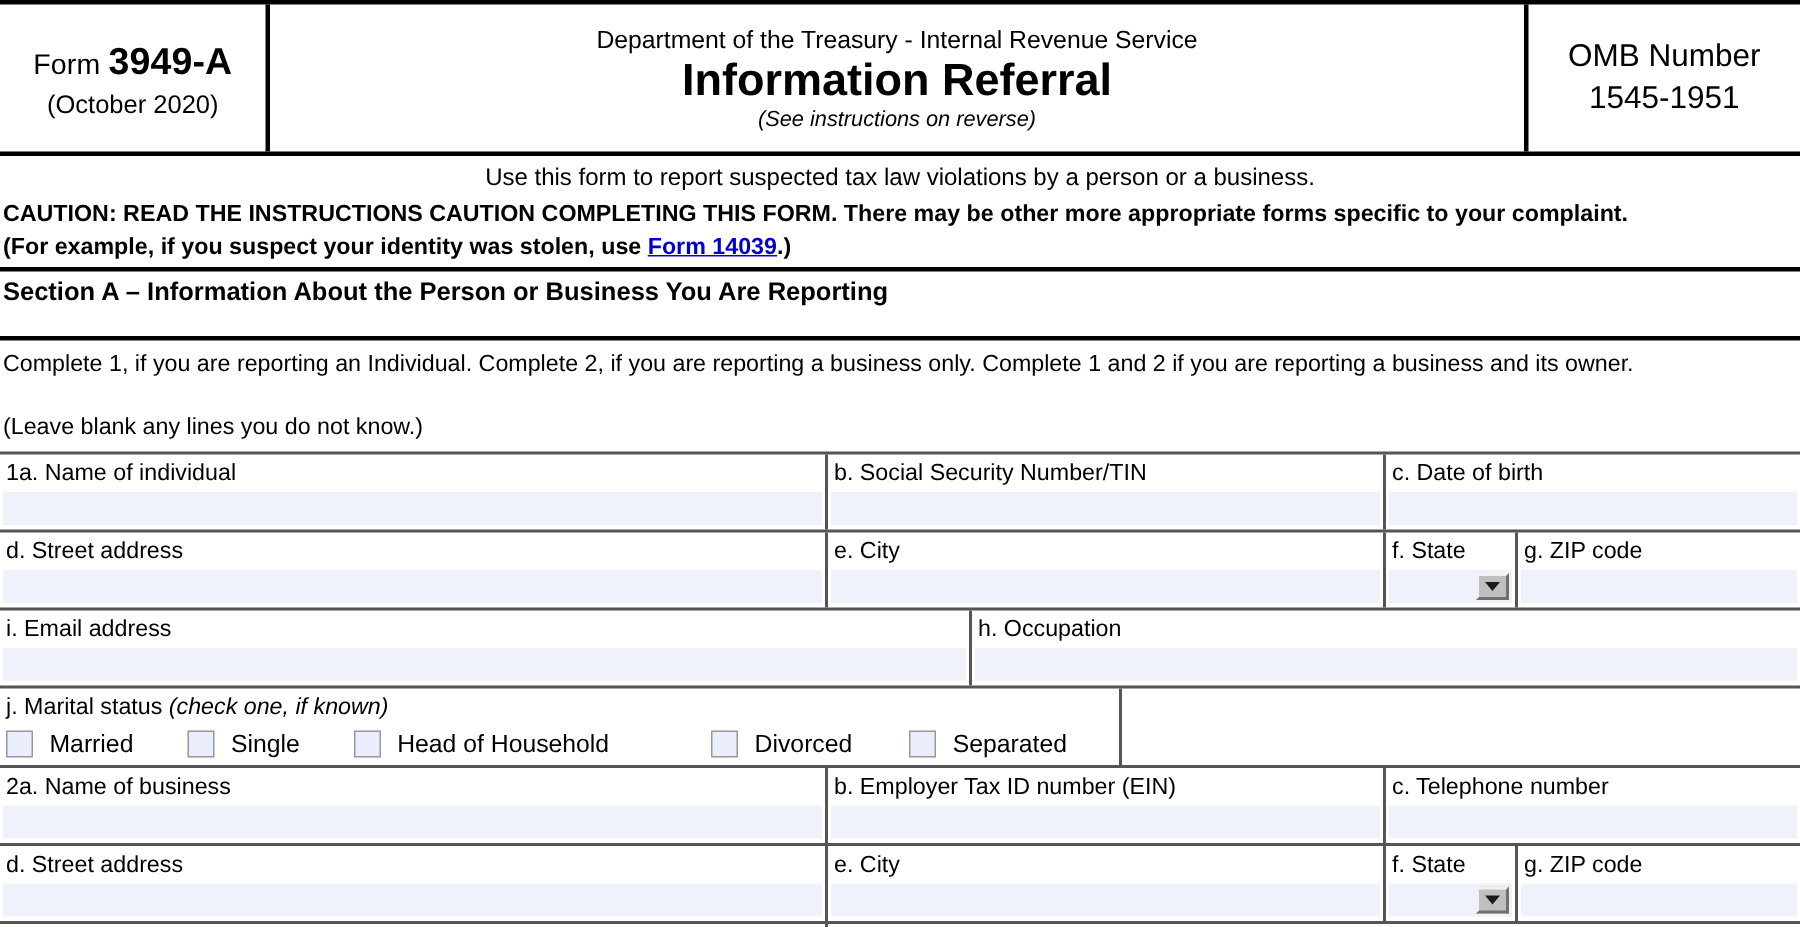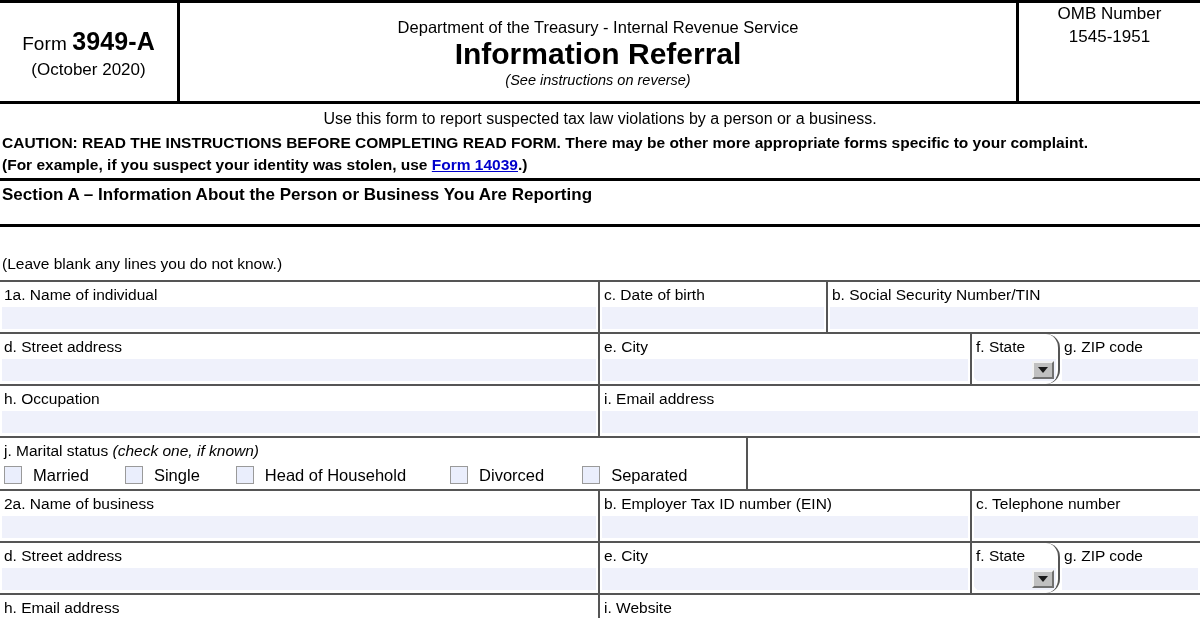--- a/index.html
+++ b/index.html
@@ -74,21 +74,22 @@
     font-style: italic;
     margin-top: 2px;
   }
   .hdr-right {
     width: 184px;
     border-left: 3px solid #000;
     box-sizing: border-box;
     display: flex;
     flex-direction: column;
     align-items: center;
-    font-size: 17px;
+    justify-content: center;
+    font-size: 21px;
     line-height: 1.35;
   }
 
   
   .notice {
     padding: 0 2px;
   }
   .notice-use {
     text-align: center;
     font-size: 16px;
@@ -162,24 +163,24 @@
     width: calc(100% - 4px);
     box-sizing: border-box;
     font-family: "Liberation Sans", sans-serif;
     font-size: 14px;
     padding: 0 3px;
     display: block;
   }
   .field-wrap { margin-top: auto; }
 
   
-  .c-wide  { width: 600px; }
+  .c-wide  { width: 552px; }
   .c-mid   { width: 372px; }
   .c-right { flex: 1; }
-  .c-state { width: 88px; border-radius: 14px; }
+  .c-state { width: 88px; }
   .c-zip   { flex: 1; }
 
   
   .state-inner {
     display: flex;
     align-items: center;
     justify-content: flex-end;
     background: #eff1fb;
     height: 22px;
     margin: 0 2px 3px 2px;
@@ -237,21 +238,21 @@
     cursor: pointer;
     flex: none;
   }
   .chk-label {
     margin-left: 11px;
     white-space: nowrap;
   }
   .g-married   { margin-left: 0px; }
   .g-single    { margin-left: 36px; }
   .g-hoh       { margin-left: 36px; }
-  .g-divorced  { margin-left: 44px; justify-content: center; }
+  .g-divorced  { margin-left: 68px; justify-content: center; }
   .g-separated { margin-left: 38px; }
 
   .spouse-cell {
     flex: 1;
     box-sizing: border-box;
     display: flex;
     flex-direction: column;
   }
 
   .h-52 { height: 52px; }
@@ -278,47 +279,48 @@
     </div>
     <div class="hdr-right">
       <div>OMB Number</div>
       <div>1545-1951</div>
     </div>
   </div>
 
   <div class="notice">
     <div class="notice-use">Use this form to report suspected tax law violations by a person or a business.</div>
     <div class="caution">
-      <div>CAUTION: READ THE INSTRUCTIONS BEFORE COMPLETING READ FORM. There may be other more appropriate forms specific to your complaint.</div>
+      <div>CAUTION: READ THE INSTRUCTIONS CAUTION COMPLETING THIS FORM. There may be other more appropriate forms specific to your complaint.</div>
       <div><span>(For example, if you suspect your identity was stolen, use </span><span class="lnk">Form 14039</span><span>.)</span></div>
     </div>
   </div>
 
   <div class="section-bar">Section A – Information About the Person or Business You Are Reporting</div>
   <div class="sec-instructions">
+    <div>Complete 1, if you are reporting an Individual. Complete 2, if you are reporting a business only. Complete 1 and 2 if you are reporting a business and its owner.</div>
     <div class="ital">(Leave blank any lines you do not know.)</div>
   </div>
 
   <div class="grid">
 
     <div class="row h-52">
       <div class="cell c-wide">
         <div class="lbl">1a. Name of individual</div>
         <div class="field-wrap">
           <input class="field" type="text" value="" style="">
         </div>
       </div>
+      <div class="cell c-mid">
+        <div class="lbl">b. Social Security Number/TIN</div>
+        <div class="field-wrap">
+          <input class="field" type="text" value="" style="">
+        </div>
+      </div>
       <div class="cell c-right">
         <div class="lbl">c. Date of birth</div>
-        <div class="field-wrap">
-          <input class="field" type="text" value="" style="">
-        </div>
-      </div>
-      <div class="cell c-mid">
-        <div class="lbl">b. Social Security Number/TIN</div>
         <div class="field-wrap">
           <input class="field" type="text" value="" style="">
         </div>
       </div>
     </div>
 
     <div class="row h-52">
       <div class="cell c-wide">
         <div class="lbl">d. Street address</div>
         <div class="field-wrap">
@@ -343,28 +345,28 @@
       </div>
       <div class="cell c-zip">
         <div class="lbl">g. ZIP code</div>
         <div class="field-wrap">
           <input class="field" type="text" value="" style="">
         </div>
       </div>
     </div>
 
     <div class="row h-52">
-      <div class="cell c-wide">
-        <div class="lbl">h. Occupation</div>
-        <div class="field-wrap">
-          <input class="field" type="text" value="" style="">
-        </div>
-      </div>
       <div class="cell c-right">
         <div class="lbl">i. Email address</div>
+        <div class="field-wrap">
+          <input class="field" type="text" value="" style="">
+        </div>
+      </div>
+      <div class="cell c-wide">
+        <div class="lbl">h. Occupation</div>
         <div class="field-wrap">
           <input class="field" type="text" value="" style="">
         </div>
       </div>
     </div>
 
     <div class="row h-53">
       <div class="marital-cell">
         <div class="lbl"><span>j. Marital status </span><span class="ital">(check one, if known)</span></div>
         <div class="checkrow">

